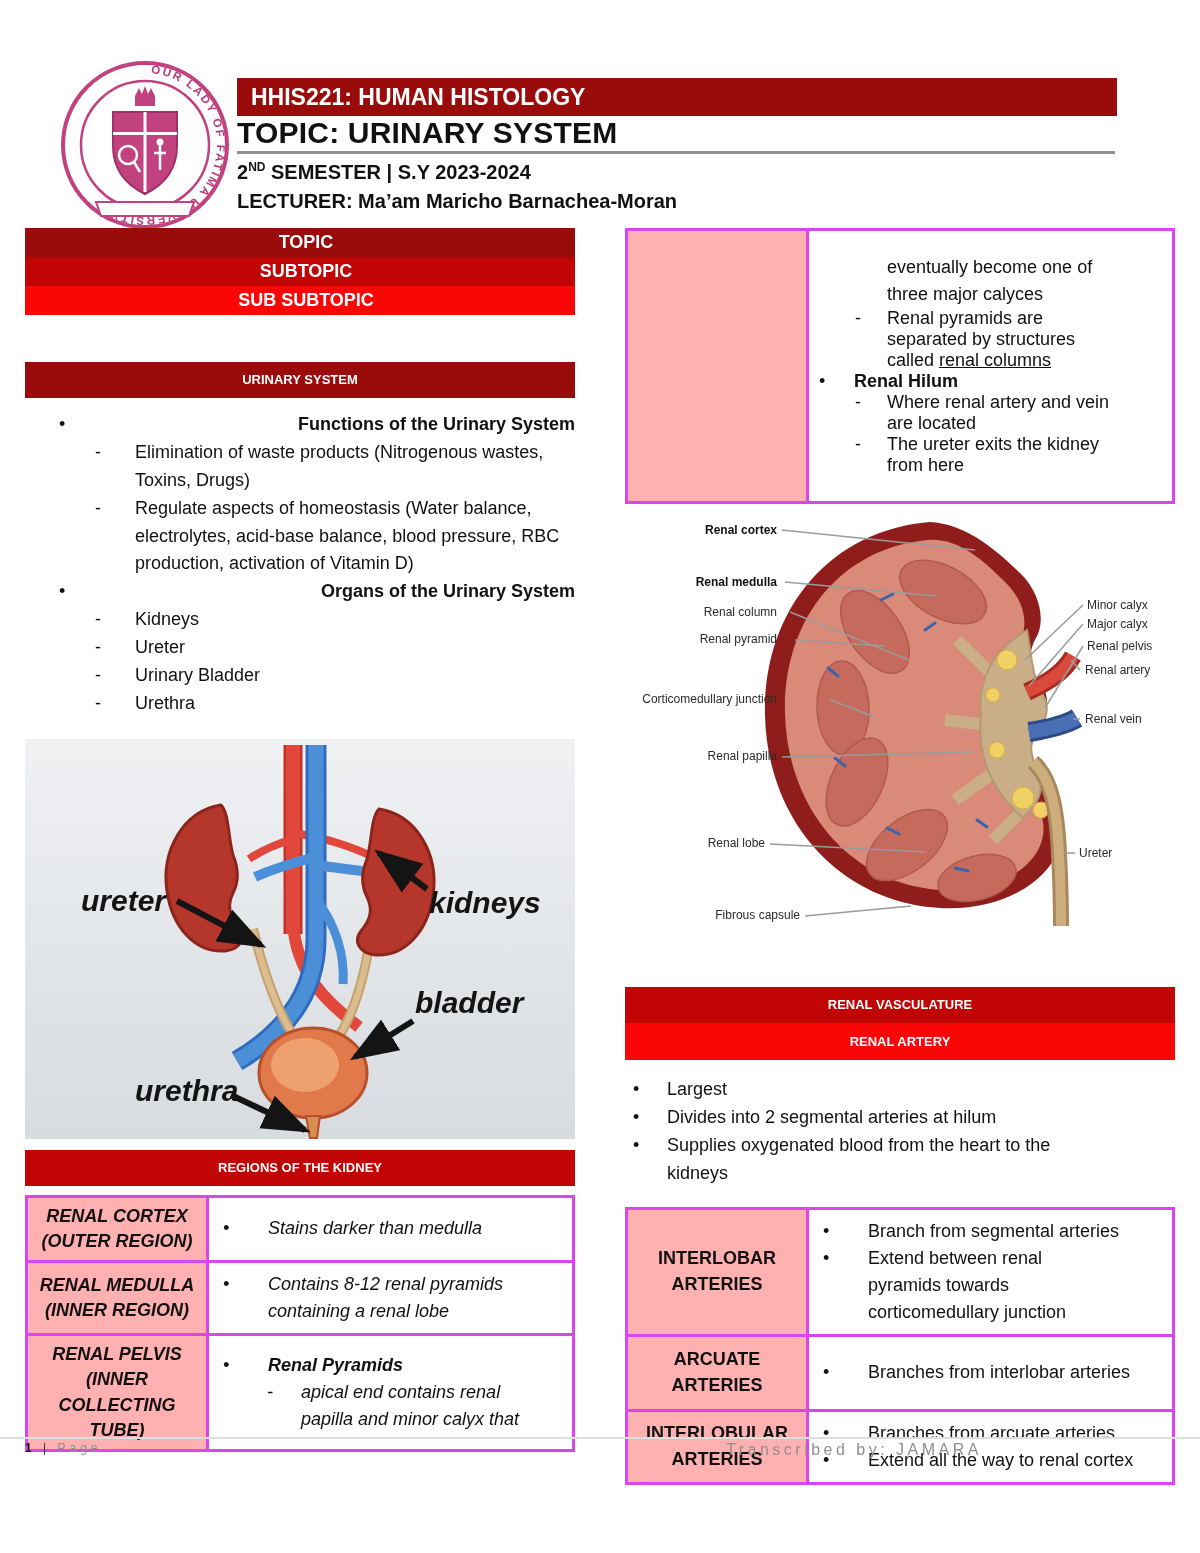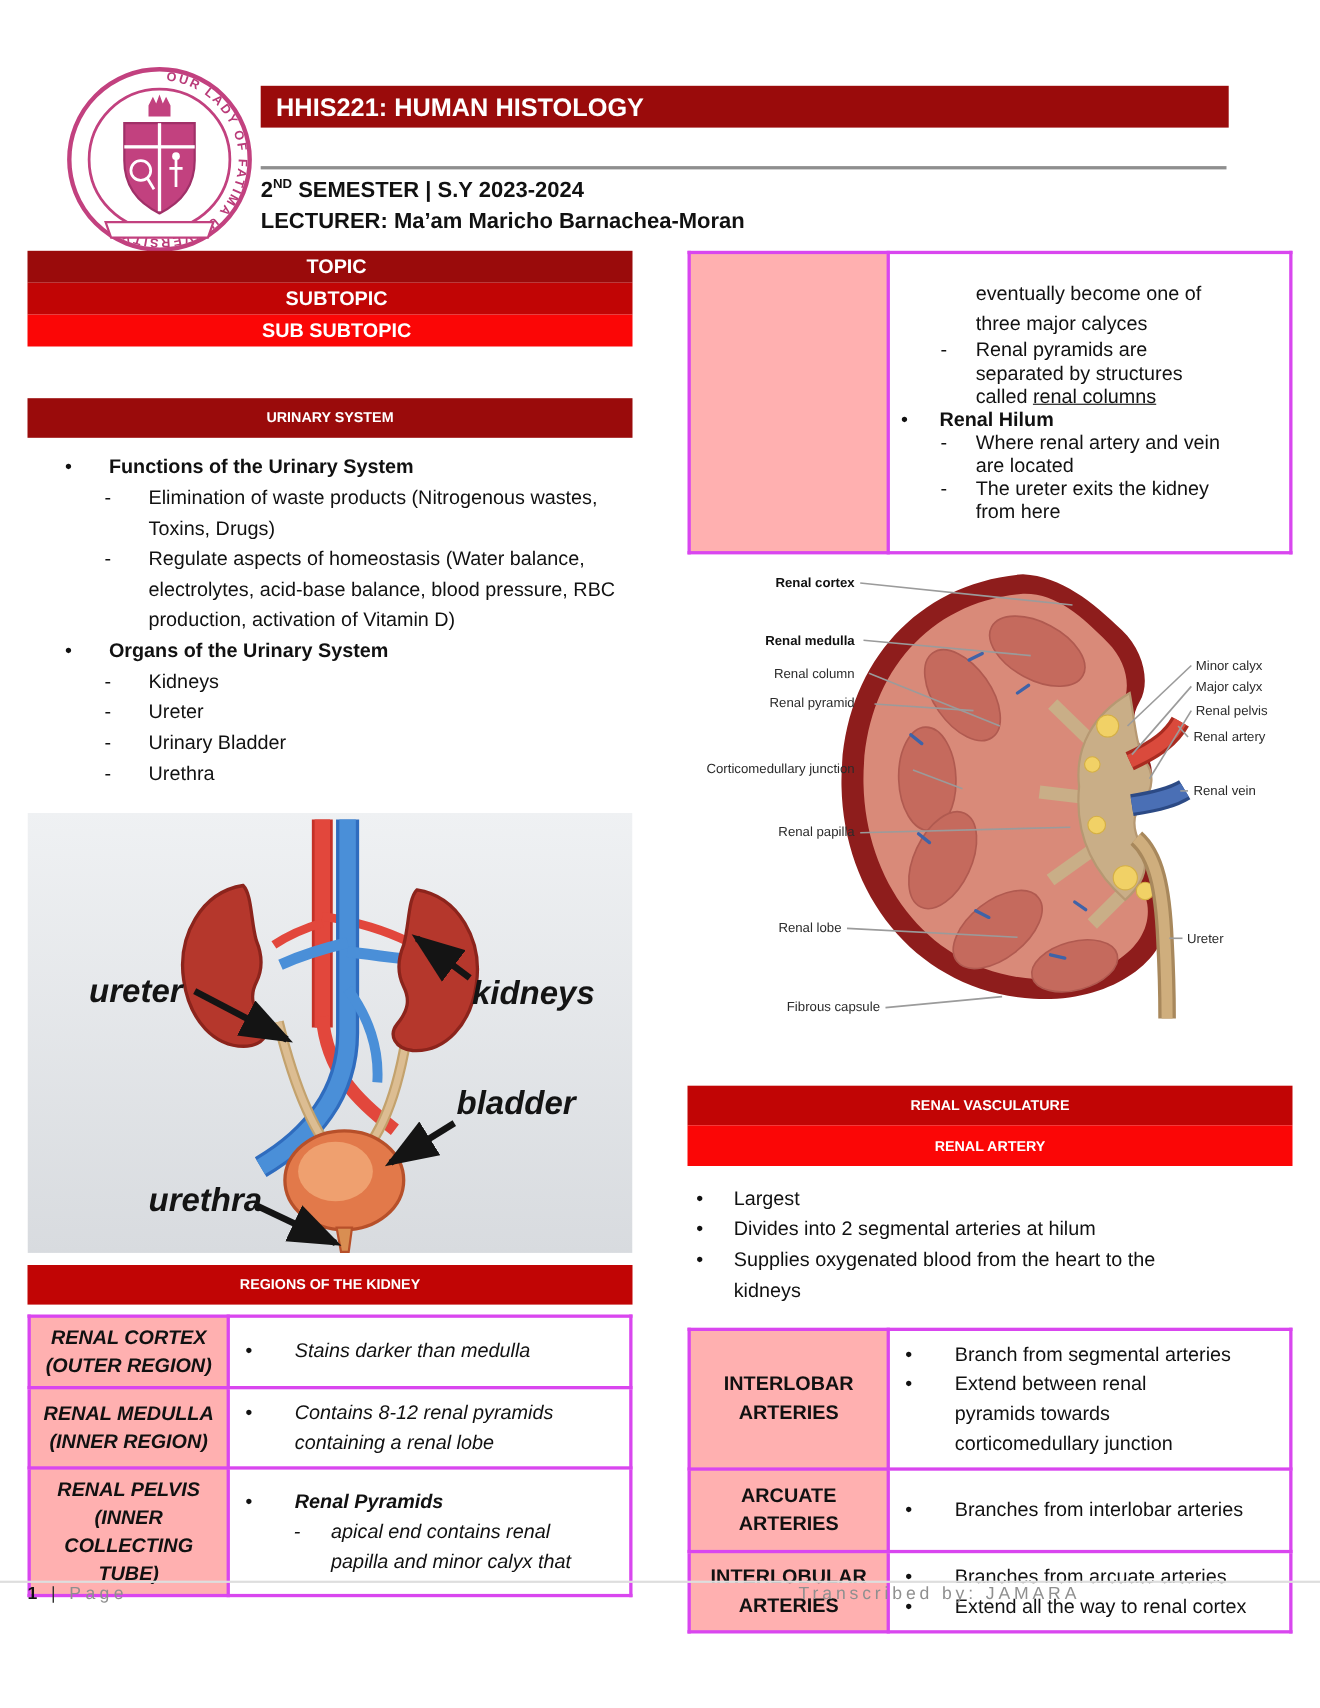--- a/index.html
+++ b/index.html
@@ -25,21 +25,21 @@
   .bar.dark{background:#9a0b0b;}
   .bar.mid{background:#c10505;}
   .bar.bright{background:#fb0606;}
   .topic-box .bar{height:29px;line-height:29px;font-size:18px;padding-left:12px;}
 
   
   .blist{font-size:18px;line-height:1.55;}
   .li{display:flex;align-items:flex-start;}
   .bold{font-weight:bold;}
   .lvl1 .mk{flex:0 0 40px;margin-left:34px;}
-  .lvl1 .tx{flex:1;}
+  .lvl1 .tx{flex:1;text-align:right;}
   .lvl2 .mk{flex:0 0 40px;margin-left:70px;}
   .lvl2 .tx{flex:1;padding-right:2px;}
 
   
   .vlist{font-size:18px;line-height:1.55;margin-top:16px;}
   .vlist .mk{flex:0 0 34px;margin-left:8px;}
   .vlist .tx{flex:1;}
   .w-sup{max-width:402px;}
 
   
@@ -65,21 +65,21 @@
   .narrow{max-width:252px;}
 
   
   .dia{display:block;}
   .dlabel{font:italic bold 30px "Liberation Sans",sans-serif;fill:#141414;}
   .klabel{font:12px "Liberation Sans",sans-serif;fill:#2b2b2b;}
   .klabel.kb{font-weight:bold;fill:#111;}
 
   
   .foot-rule{position:absolute;left:0;top:1437px;width:1200px;height:2px;background:#dedede;}
-  .footer-left{position:absolute;left:25px;top:1441px;font-size:16px;letter-spacing:4px;color:#8f8f8f;}
+  .footer-left{position:absolute;left:25px;top:1441px;font-size:12px;letter-spacing:4px;color:#8f8f8f;}
   .footer-left .pg-num{color:#111;font-weight:bold;}
   .footer-left .pg-sep{color:#333;}
   .footer-right{position:absolute;left:726px;top:1441px;font-size:16px;letter-spacing:3.5px;color:#8f8f8f;}
 
   .mt-urinhdr{margin-top:47px;}
   .mt-list{margin-top:13px;}
   .mt-udia{margin-top:21px;}
   .mt-reghdr{margin-top:11px;}
   .mt-regtab{margin-top:9px;font-style:italic;}
   .mt-kdia{margin-top:6px;}
@@ -105,20 +105,21 @@
     <rect x="57" y="72" width="64" height="3" fill="#fff"></rect>
     <rect x="87.5" y="52" width="3" height="80" fill="#fff"></rect>
     <circle cx="72" cy="95" r="9" fill="none" stroke="#fff" stroke-width="2.5"></circle>
     <path d="M78,102 L84,112" stroke="#fff" stroke-width="2.5"></path>
     <path d="M104,84 v26 M98,93 h12" stroke="#fff" stroke-width="2.5" fill="none"></path>
     <circle cx="104" cy="82" r="3.5" fill="#fff"></circle>
     <path d="M40,142 L138,142 L133,156 L45,156 Z" fill="#fff" stroke="#c2417f" stroke-width="2"></path>
   </svg>
 
   <div class="course-bar">HHIS221: HUMAN HISTOLOGY</div>
+  <div class="page-title">TOPIC: URINARY SYSTEM</div>
   <div class="title-underline"></div>
   <div class="sem-line"><span>2</span><sup>ND</sup><span> SEMESTER | S.Y 2023-2024</span></div>
   <div class="lect-line">LECTURER: Ma’am Maricho Barnachea-Moran</div>
 
   <div class="col-left">
 
     <div class="topic-box">
       <div class="bar dark">TOPIC</div>
       <div class="bar mid">SUBTOPIC</div>
       <div class="bar bright">SUB SUBTOPIC</div>

